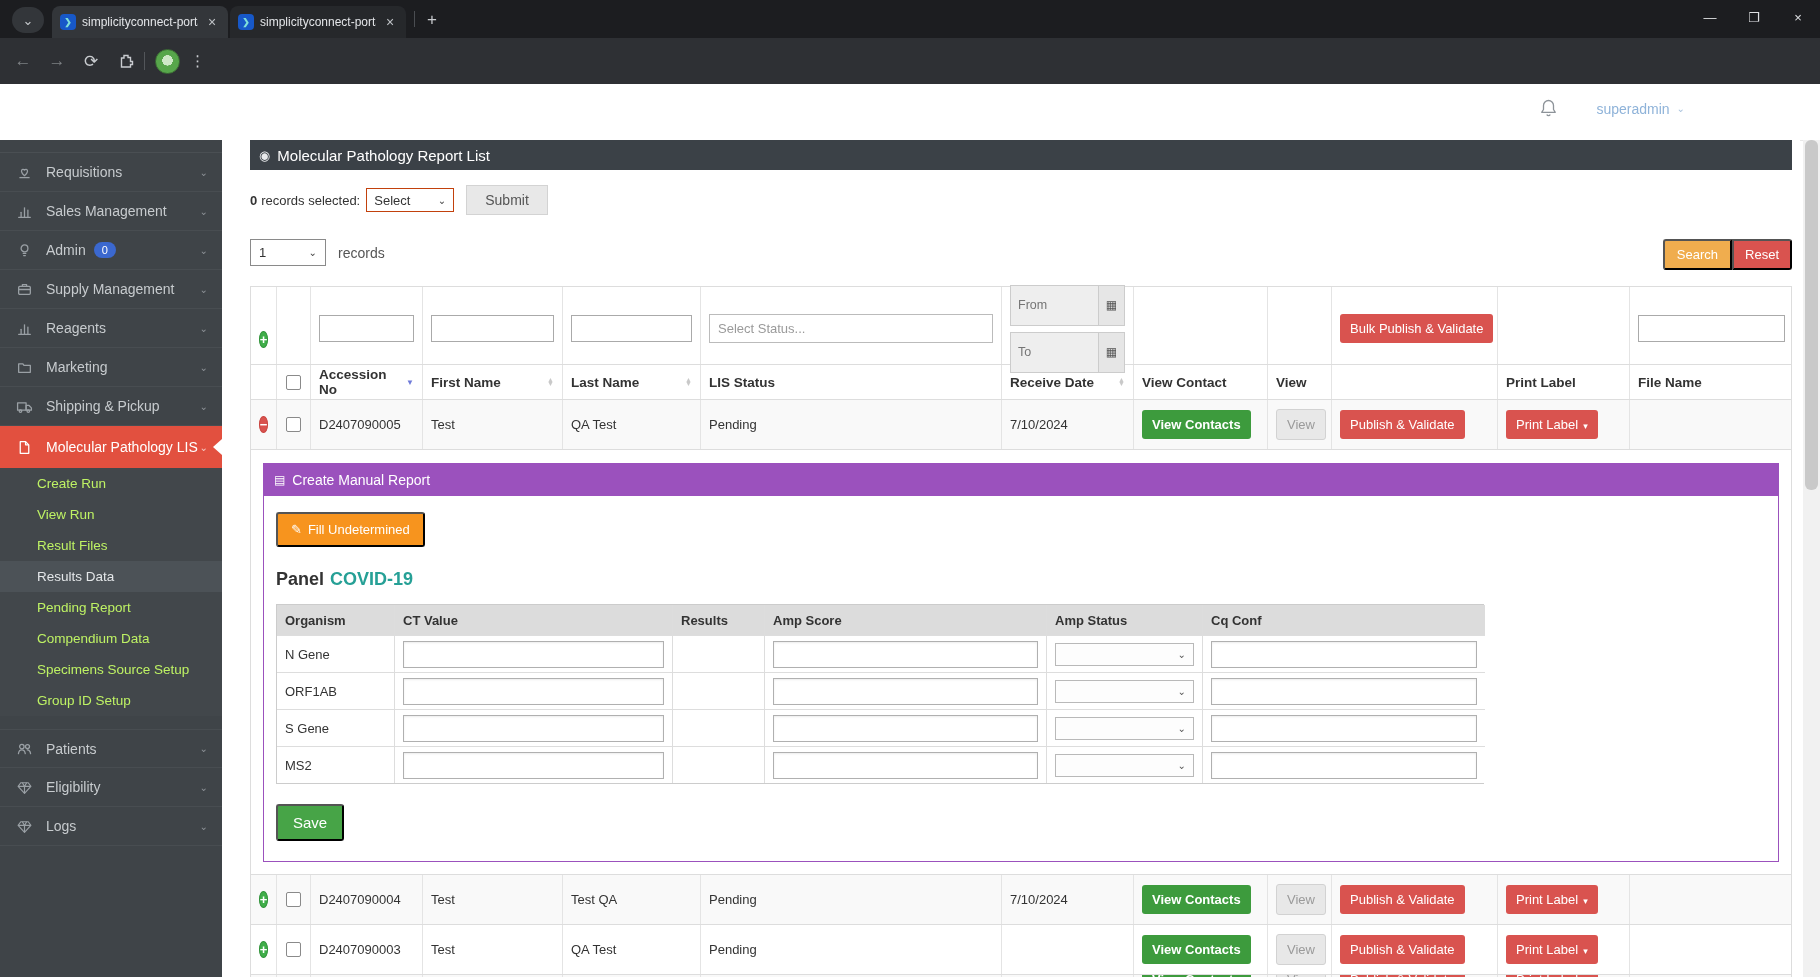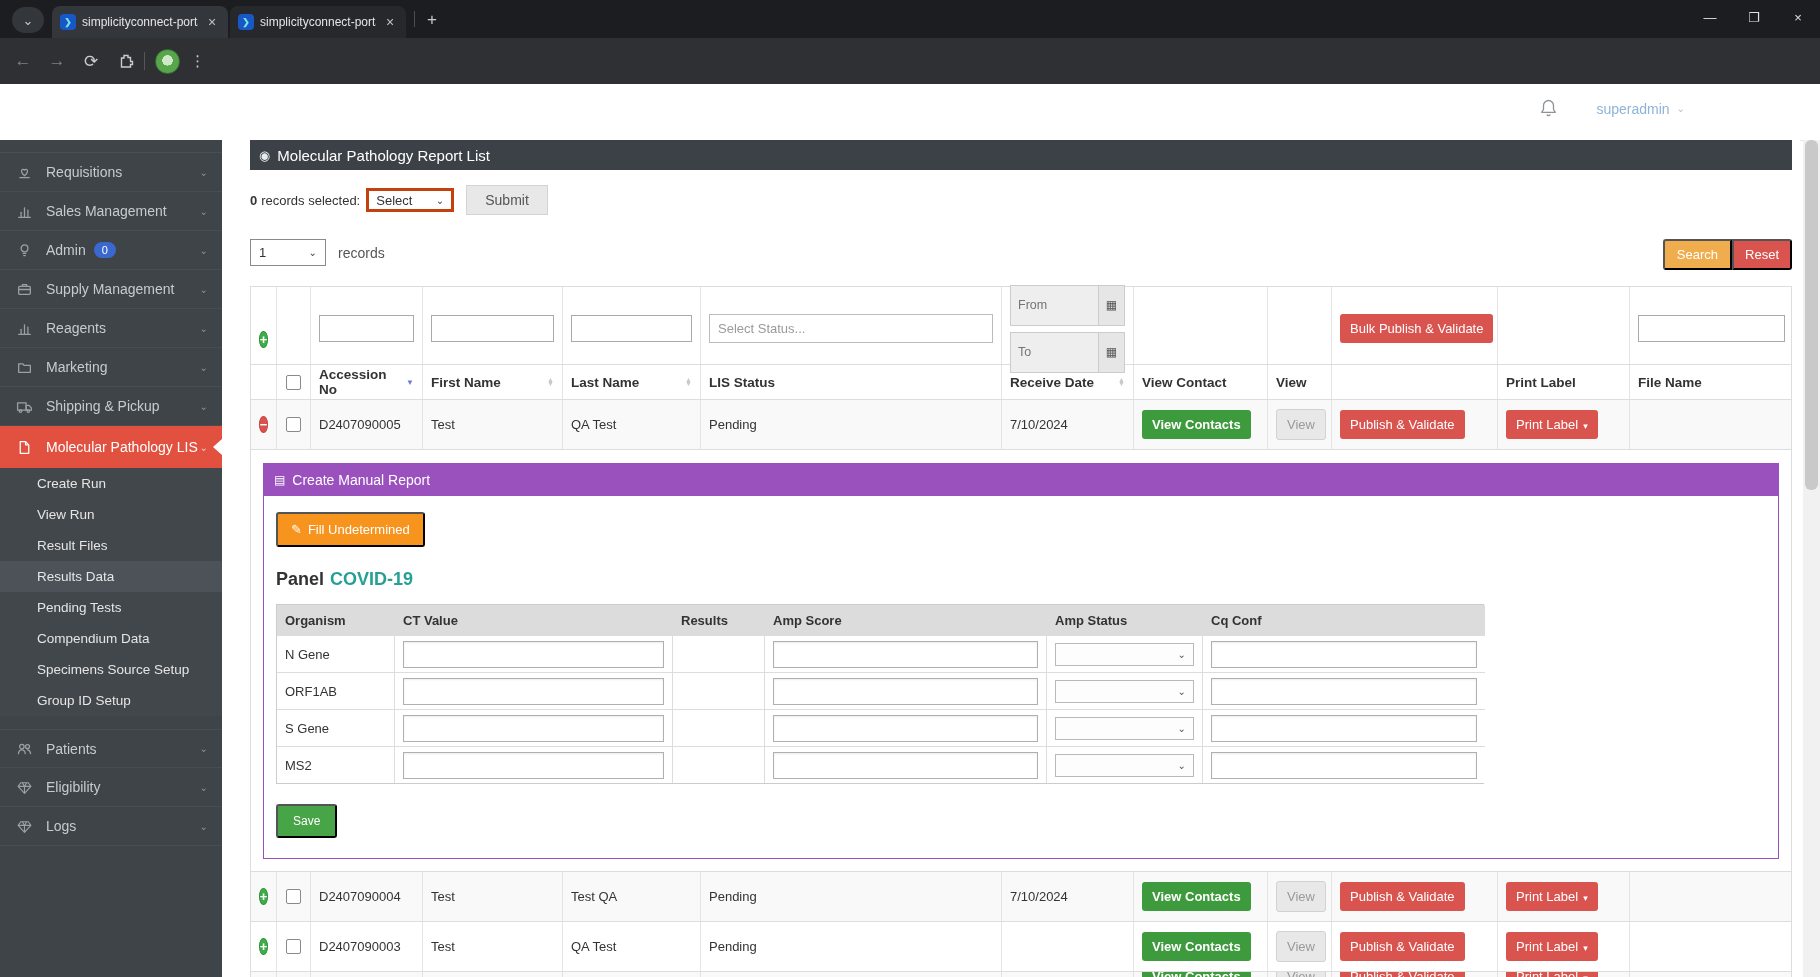--- a/index.html
+++ b/index.html
@@ -47,31 +47,31 @@
   .side-stub { height:13px; border-bottom:1px solid #4a4f53; }
   .side-item { height:39px; display:flex; align-items:center; padding:0 14px 0 16px; border-bottom:1px solid #484d51; }
   .side-item .sicon { width:17px; height:17px; margin-right:13px; color:#9aa0a5; flex:0 0 17px; }
   .side-item .chev { margin-left:auto; font-size:10px; color:#8d9297; }
   .side-item.active { background:#e2503f; color:#fff; height:42px; border-bottom:none; position:relative; }
   .side-item.active .sicon { color:#fff; }
   .side-item.active .chev { color:#f3c9c2; }
   .notch { position:absolute; right:0; top:13px; width:0; height:0; border-top:8px solid transparent; border-bottom:8px solid transparent; border-right:9px solid #fff; }
   .badge { background:#3b68cf; color:#fff; font-size:11px; border-radius:9px; padding:2px 8px; margin-left:8px; }
   .submenu { background:#42474b; }
-  .sub-item { height:31px; display:flex; align-items:center; padding-left:37px; color:#e5e5e5; font-size:13.5px; }
+  .sub-item { height:31px; display:flex; align-items:center; padding-left:37px; color:#bef264; font-size:13.5px; }
   .sub-item.current { background:#4c5257; color:#e4e7e9; }
   .side-gap { height:13px; }
 
   
   .main { position:absolute; left:222px; top:140px; width:1578px; height:837px; background:#fff; overflow:hidden; }
   .titlebar { margin:0 8px 0 28px; width:1542px; height:30px; background:#3b4147; color:#fff; font-size:15px; display:flex; align-items:center; padding-left:9px; gap:7px; }
   .titlebar .globe { font-size:13px; color:#e8eaec; }
   .sel-row { margin:15px 0 0 28px; display:flex; align-items:center; font-size:13px; color:#333; gap:4px; }
   .sel-count { font-weight:bold; }
-  .mini-select { border:3px solid #c2410c; background:#fff; height:24px; min-width:88px; display:flex; align-items:center; justify-content:space-between; padding:0 7px; font-size:13px; color:#333; margin-left:2px; }
+  .mini-select { border:1px solid #c2410c; background:#fff; height:24px; min-width:88px; display:flex; align-items:center; justify-content:space-between; padding:0 7px; font-size:13px; color:#333; margin-left:2px; }
   .mini-select .caret { font-size:10px; color:#444; margin-left:10px; }
   .btn-submit { margin-left:8px; background:#e8e8e8; border:1px solid #d3d3d3; color:#555; font-size:14px; padding:6px 18px; }
   .len-row { margin:24px 0 0 28px; display:flex; align-items:center; gap:12px; position:relative; width:1542px; }
   .len-select { border:1px solid #8a8a8a; background:#fff; height:27px; width:76px; display:flex; align-items:center; justify-content:space-between; padding:0 8px; font-size:13px; color:#333; }
   .len-label { font-size:14px; color:#555; }
   .sr-group { position:absolute; right:0; top:0; display:flex; }
   .btn-search { background:#f0ad4e; color:#fff; font-size:13px; padding:6px 12px; border-radius:3px 0 0 3px; }
   .btn-reset { background:#d9534f; color:#fff; font-size:13px; padding:6px 11px; border-radius:0 3px 3px 0; }
 
   
@@ -113,21 +113,21 @@
   .panel-line { margin-top:22px; font-size:18px; font-weight:bold; color:#333; }
   .panel-name { color:#26a096; margin-left:6px; }
   .mtable { margin-top:14px; width:1208px; border:1px solid #ccc; font-size:13px; }
   .mrow { display:grid; grid-template-columns:118px 278px 92px 282px 156px 282px; }
   .mrow .mc { border-right:1px solid #ddd; border-top:1px solid #ddd; display:flex; align-items:center; padding:5px 8px; }
   .mrow .mc:last-child { border-right:none; }
   .mrow.mhdr .mc { border-top:none; background:#dcdcdc; font-weight:bold; color:#333; height:30px; }
   .mrow.mdata .mc { height:37px; background:#fff; }
   .m-input { border:1px solid #b0b0b0; height:27px; width:100%; font-size:13px; padding:0 6px; font-family:"Liberation Sans",sans-serif; box-shadow:inset 0 1px 2px rgba(0,0,0,0.08); }
   .m-select { border:1px solid #b9b9b9; background:#fdfdfd; height:23px; width:146px; display:flex; align-items:center; justify-content:flex-end; padding:0 7px; color:#555; font-size:10px; }
-  .btn-save { margin-top:20px; background:#47a447; color:#fff; font-size:12px; padding:8px 15px; border-radius:3px; display:inline-block; }
+  .btn-save { margin-top:20px; background:#47a447; color:#fff; font-size:15px; padding:8px 15px; border-radius:3px; display:inline-block; }
 
   .partial-row { height:8px; overflow:hidden; }
 
   
   .vscroll { position:absolute; right:0; top:140px; width:17px; height:837px; background:#f1f1f1; }
   .vscroll-thumb { position:absolute; top:0; left:2px; width:13px; height:350px; background:#c9c9c9; border-radius:6px; }
   .icon-svg { display:block; }
 </style>
 </head>
 <body>
@@ -300,21 +300,21 @@
       <span>Molecular Pathology LIS</span>
       <span class="chev">⌄</span>
       <span class="notch"></span>
     </div>
 
     <div class="submenu">
       <div class="sub-item">Create Run</div>
       <div class="sub-item">View Run</div>
       <div class="sub-item">Result Files</div>
       <div class="sub-item current">Results Data</div>
-      <div class="sub-item">Pending Tests</div>
+      <div class="sub-item">Pending Report</div>
       <div class="sub-item">Compendium Data</div>
       <div class="sub-item">Specimens Source Setup</div>
       <div class="sub-item">Group ID Setup</div>
     </div>
 
     <div class="side-gap"></div>
 
     <div class="side-item" style="border-top:1px solid #484d51">
       <span class="sicon">
           <svg class="icon-svg" width="17" height="17" viewBox="0 0 16 16">

